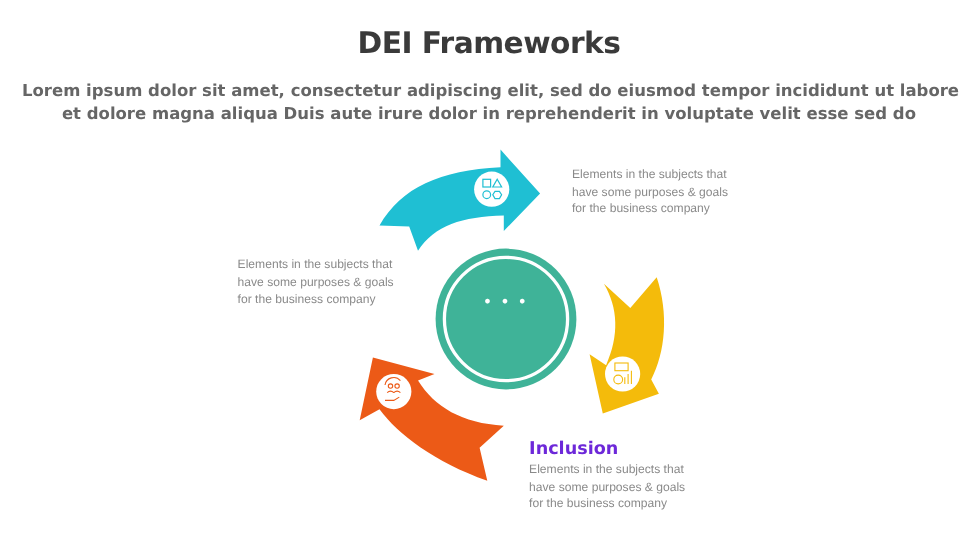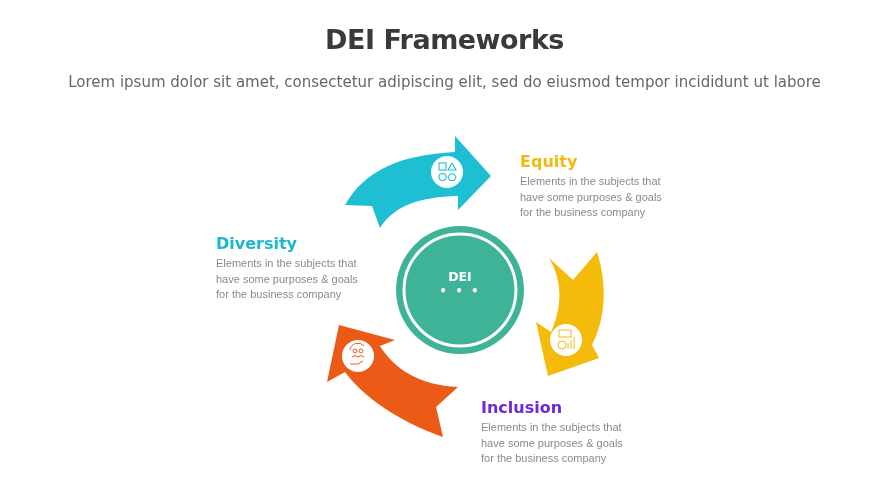--- a/index.html
+++ b/index.html
@@ -1,33 +1,34 @@
 <!DOCTYPE html>
 <html><head>
   <meta charset="utf-8">
   <style>
     html, body { margin: 0; padding: 0; background: #ffffff; }
     body { width: 889px; height: 500px; position: relative; overflow: hidden; font-family: "DejaVu Sans", sans-serif; }
     .title { position: absolute; top: 24px; left: 0; width: 889px; text-align: center; font-size: 27px; font-weight: bold; color: #3a3a3a; letter-spacing: -0.5px; }
     .subtitle { position: absolute; top: 72px; left: 20px; width: 849px; text-align: center; font-size: 15px; line-height: 21px; color: #666666; }
-    .subtitle span { display: block; white-space: nowrap; }
+    .subtitle span { display: block; white-space: nowrap; font-weight: bold; }
     svg.diagram { position: absolute; left: 0; top: 0; }
     .block { position: absolute; }
     .block .head { font-size: 16px; font-weight: bold; margin-bottom: 3px; }
     .block .desc { font-family: "Liberation Sans", sans-serif; font-size: 11px; line-height: 15.5px; color: #8a8a8a; }
     .block .desc span { display: block; white-space: nowrap; }
     .center-text { position: absolute; left: 400px; top: 268px; width: 120px; text-align: center; color: #ffffff; font-weight: bold; font-size: 12.5px; line-height: 17px; }
     .center-text .dots { font-size: 12px; letter-spacing: 2px; line-height: 12px; }
   </style>
 </head>
 <body>
 
 <div class="title">DEI Frameworks</div>
 <div class="subtitle">
   <span>Lorem ipsum dolor sit amet, consectetur adipiscing elit, sed do eiusmod tempor incididunt ut labore</span>
+  <span>et dolore magna aliqua Duis aute irure dolor in reprehenderit in voluptate velit esse sed do</span>
 </div>
 
 <svg class="diagram" width="889" height="500" viewBox="0 0 889 500">
 
   <g>
     <path d="M345,205 C365,170 400,155 455,152 L455,136 L491,176 L458,210 L458,196 C420,197 395,205 380,228 L372,206 Z" fill="#1fbfd3"></path>
     <circle cx="447" cy="172" r="16" fill="#ffffff"></circle>
     <g fill="none" stroke="#1fbfd3" stroke-width="1.1">
       <rect x="439" y="163" width="7" height="7"></rect>
       <polygon points="452,163 456,170 448,170"></polygon>
@@ -60,35 +61,32 @@
     </g>
   </g>
 
   <g>
     <circle cx="460" cy="290" r="64" fill="#3fb398"></circle>
     <circle cx="460" cy="290" r="56" fill="none" stroke="#ffffff" stroke-width="3"></circle>
   </g>
 </svg>
 
 <div class="center-text">
-  <div>DEI</div>
   <div class="dots">• • •</div>
 </div>
 
 <div class="block" style="left:520px; top:152px;">
-  <div class="head" style="color:#f2b90f;">Equity</div>
   <div class="desc">
     <span>Elements in the subjects that</span>
     <span>have  some purposes &amp; goals</span>
     <span>for the  business company</span>
   </div>
 </div>
 
 <div class="block" style="left:216px; top:234px;">
-  <div class="head" style="color:#1fb6cc;">Diversity</div>
   <div class="desc">
     <span>Elements in the subjects that</span>
     <span>have  some purposes &amp; goals</span>
     <span>for the  business company</span>
   </div>
 </div>
 
 <div class="block" style="left:481px; top:398px;">
   <div class="head" style="color:#6d28d9;">Inclusion</div>
   <div class="desc">

